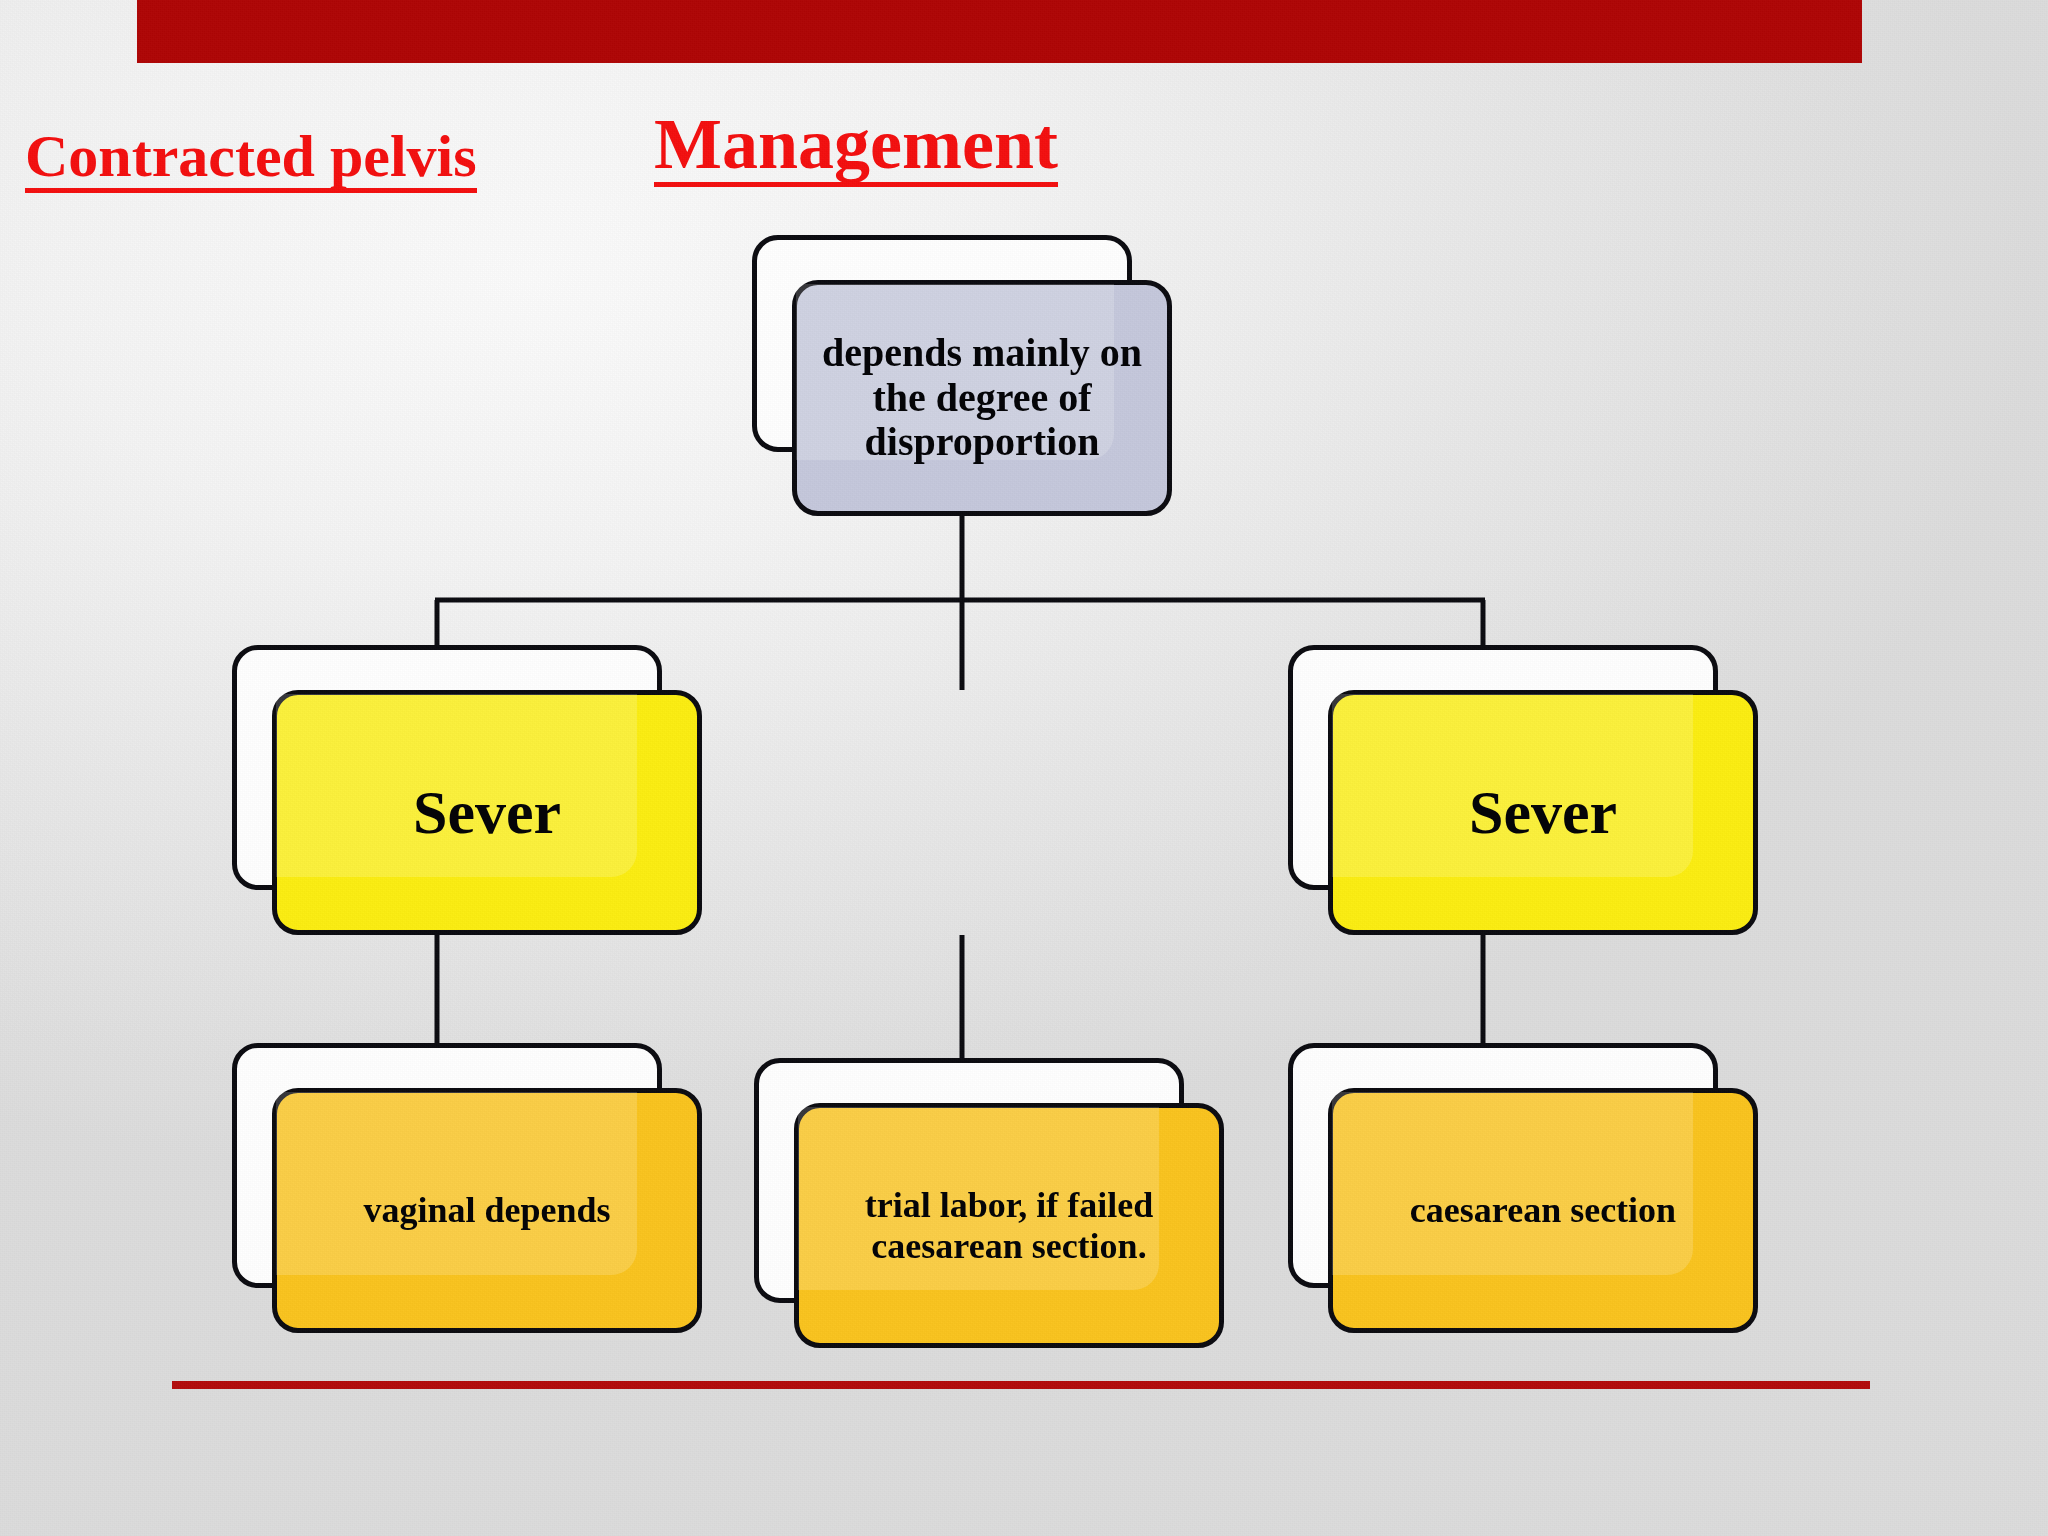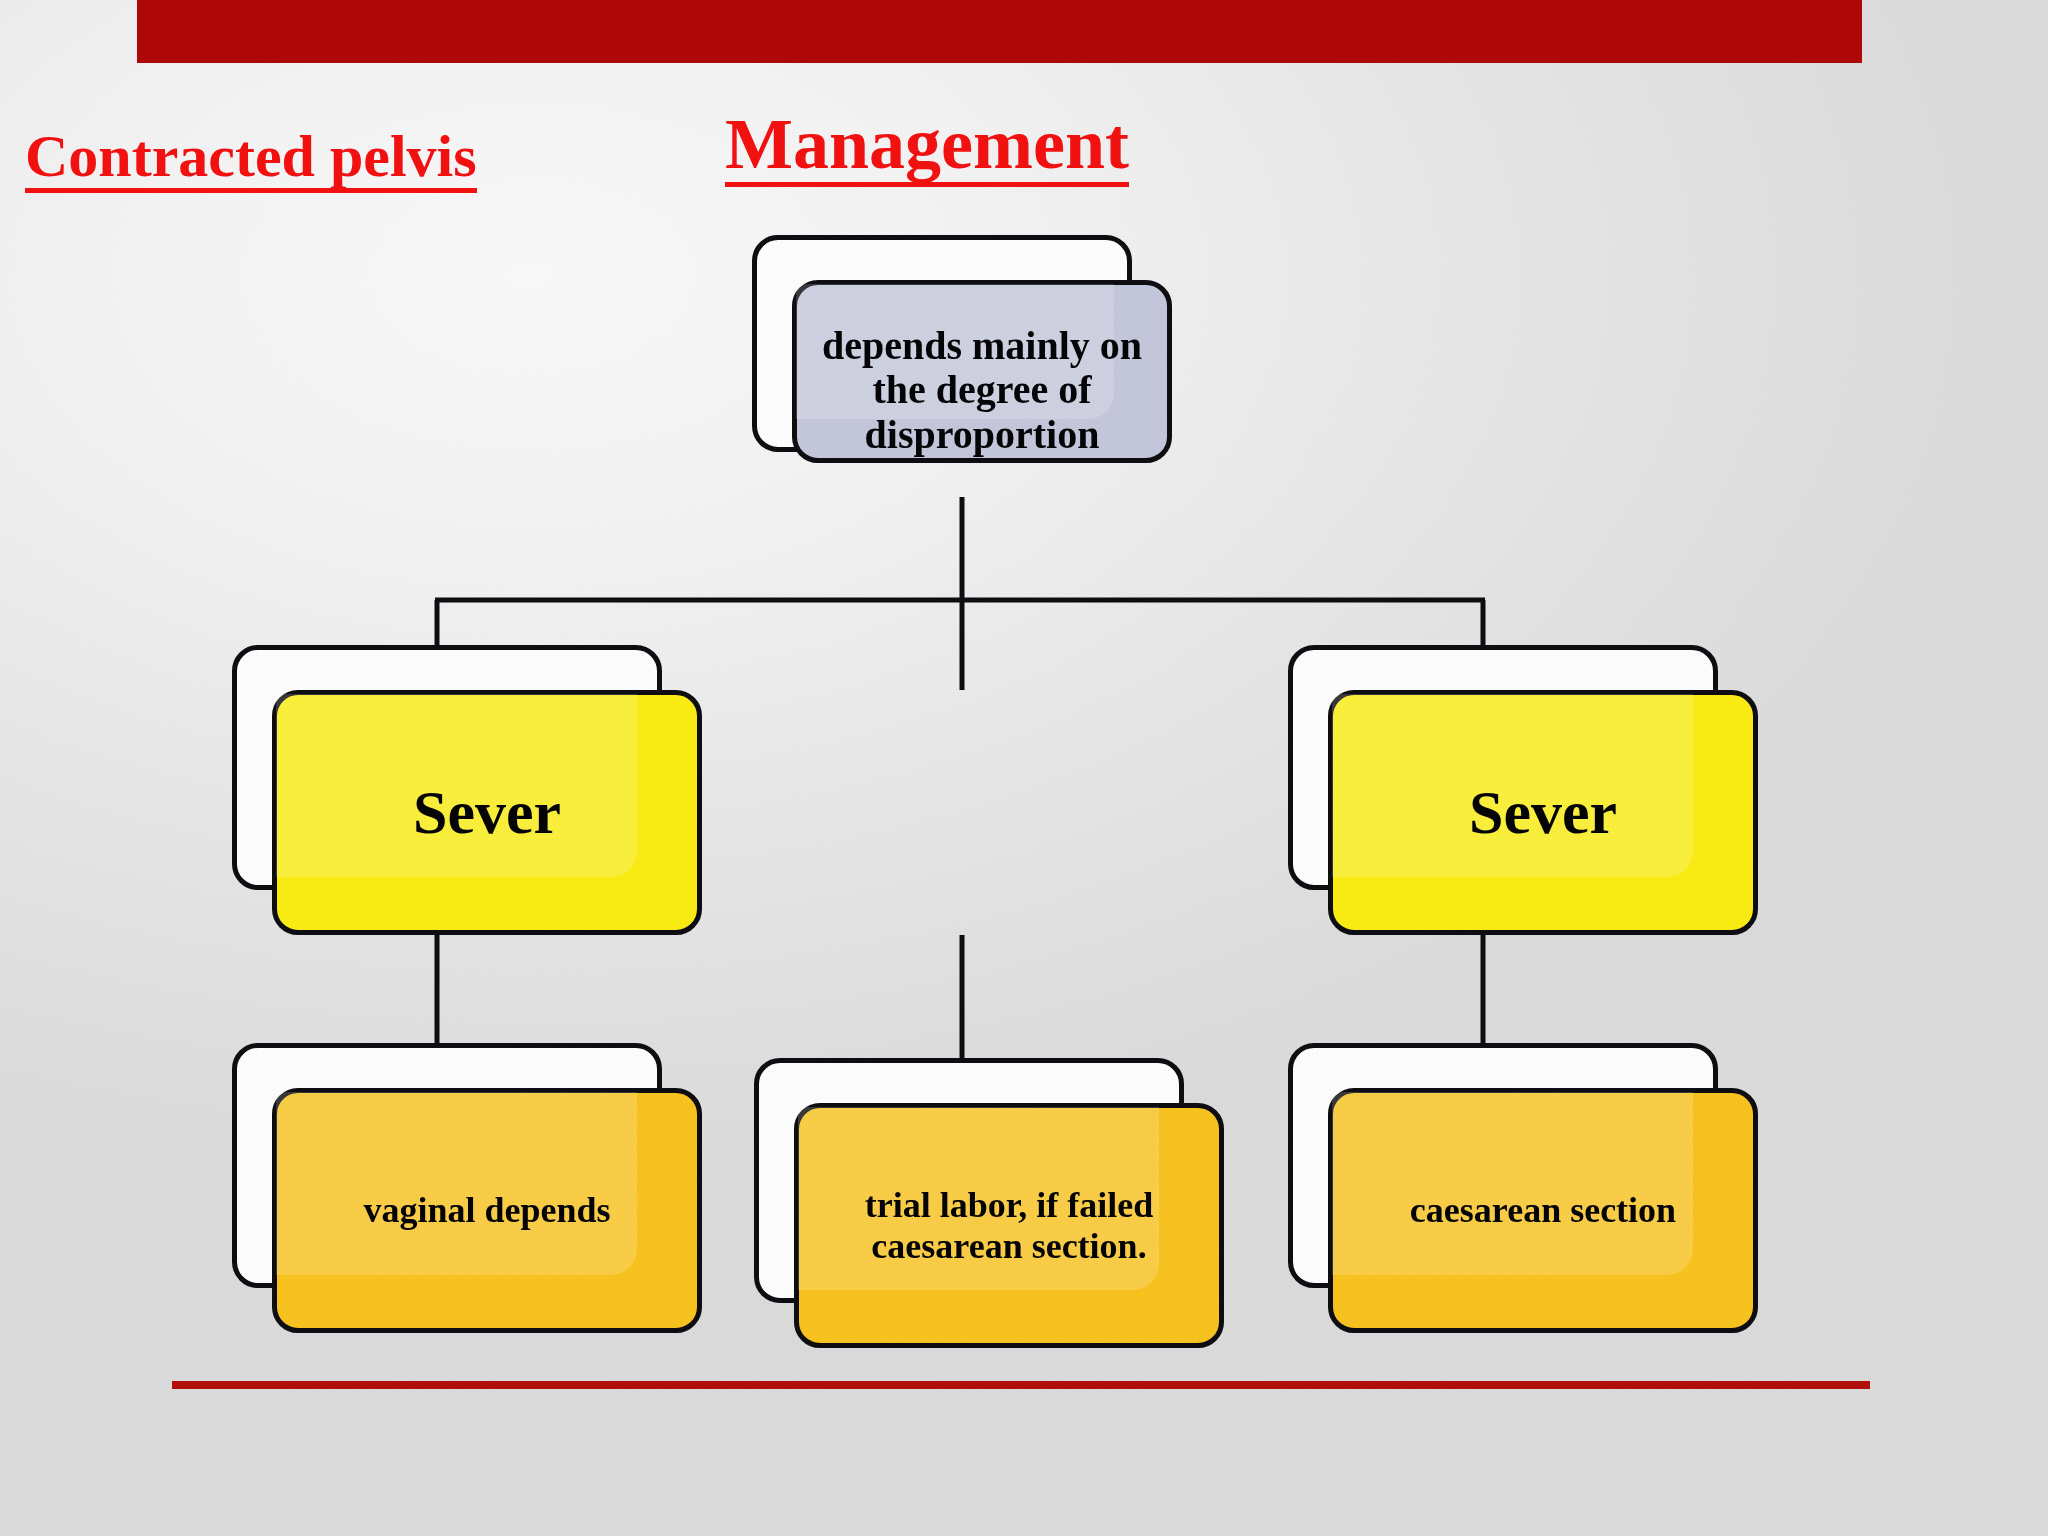--- a/index.html
+++ b/index.html
@@ -62,21 +62,21 @@
     line-height: 1;
     border-bottom: 5px solid #f40f0f;
     padding-bottom: 2px;
   }
   #title-contracted {
     left: 25px;
     top: 20px;
     font-size: 60px;
   }
   #title-management {
-    left: 725px;
+    left: 654px;
     top: 2px;
     font-size: 72px;
   }
 
   
   #connectors {
     position: absolute;
     left: 0;
     top: 0;
     width: 2048px;
@@ -130,21 +130,21 @@
   }
 
   
   .card-lavender { background: #c5c8dc; }
   .card-yellow   { background: #fcee11; }
   .card-amber    { background: #fac41e; }
 
   
   #node-root      { left: 752px;  top: 235px; width: 420px;  height: 262px; }
   #node-root .card-back  { width: 380px; height: 217px; }
-  #node-root .card-front { width: 380px; height: 183px; font-size: 40px; align-items: flex-end; }
+  #node-root .card-front { width: 380px; height: 236px; font-size: 40px; }
 
   .mid-node   { width: 470px; height: 290px; }
   .mid-node .card-back  { width: 430px; height: 245px; }
   .mid-node .card-front { width: 430px; height: 245px; font-size: 62px; }
 
   .leaf-node  { width: 470px; height: 290px; }
   .leaf-node .card-back  { width: 430px; height: 245px; }
   .leaf-node .card-front { width: 430px; height: 245px; font-size: 36px; }
 
   #node-minor     { left: 232px;  top: 645px; }

